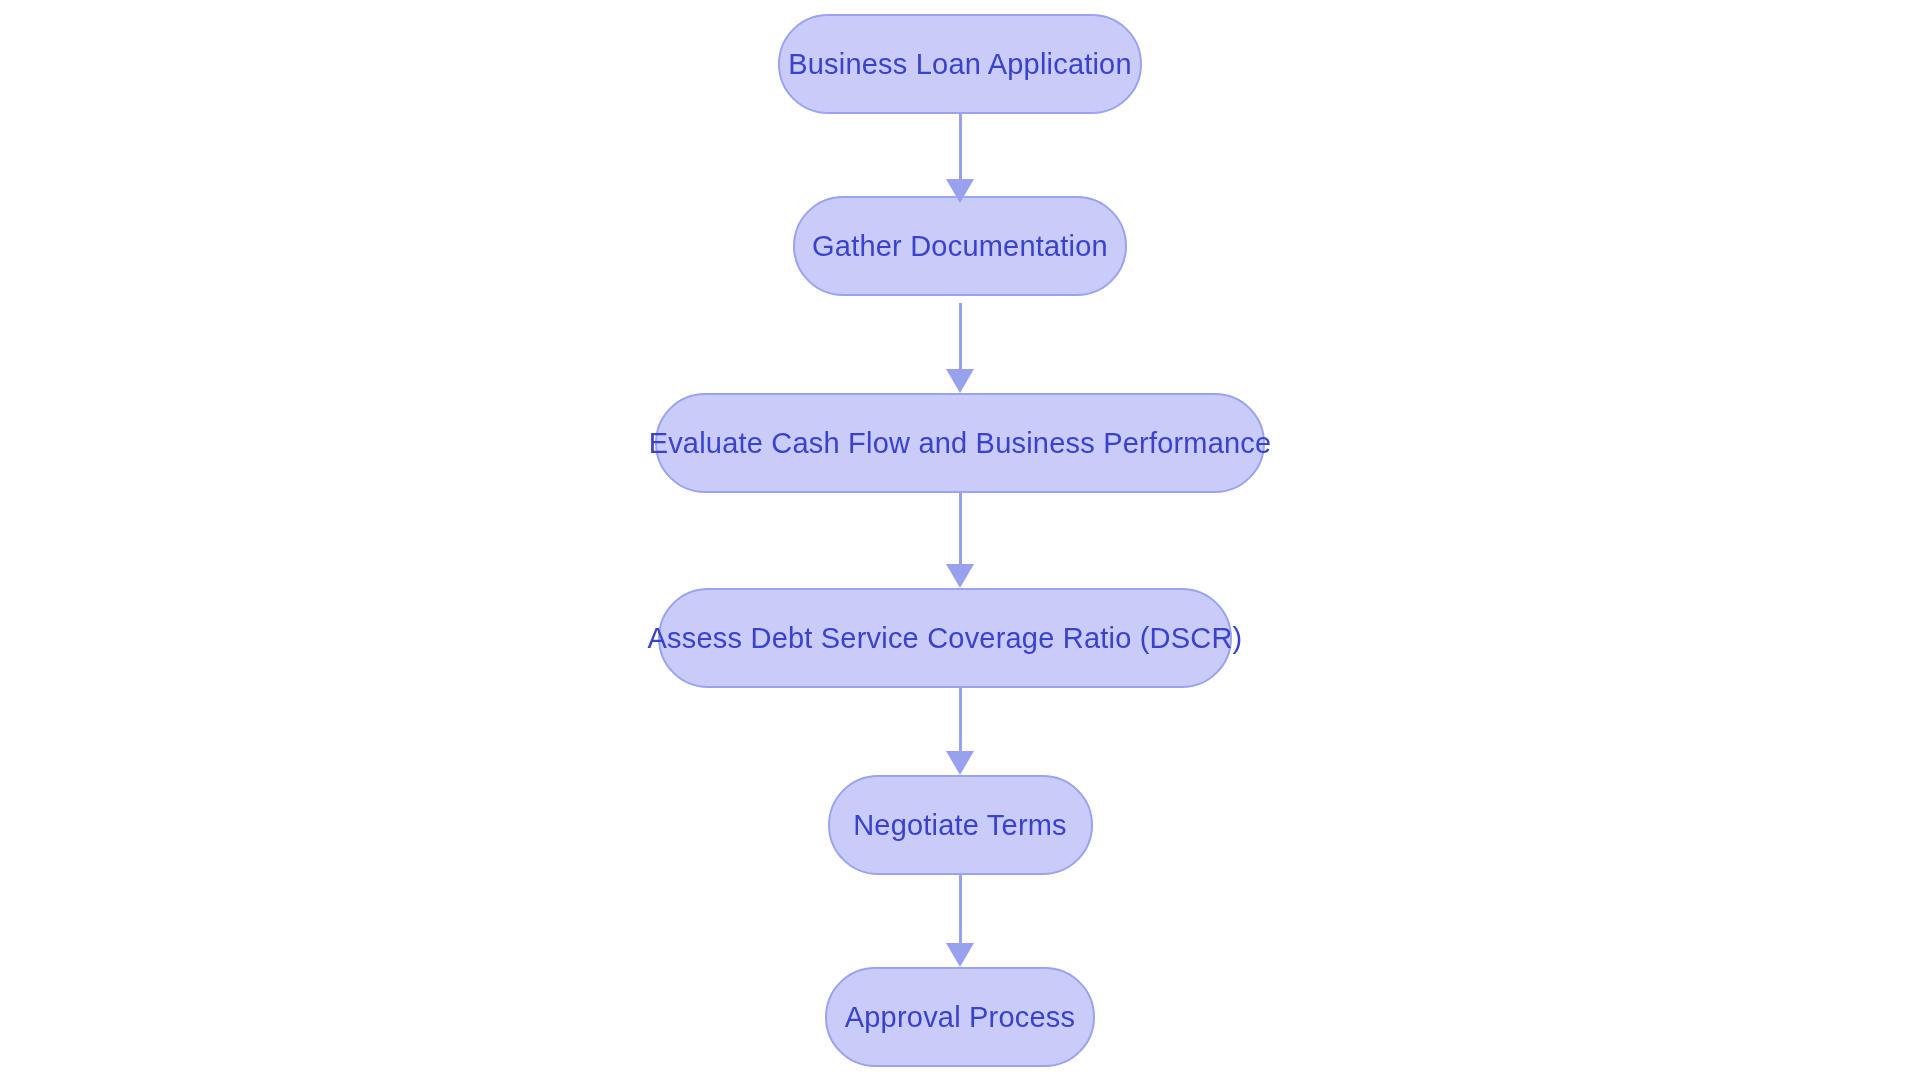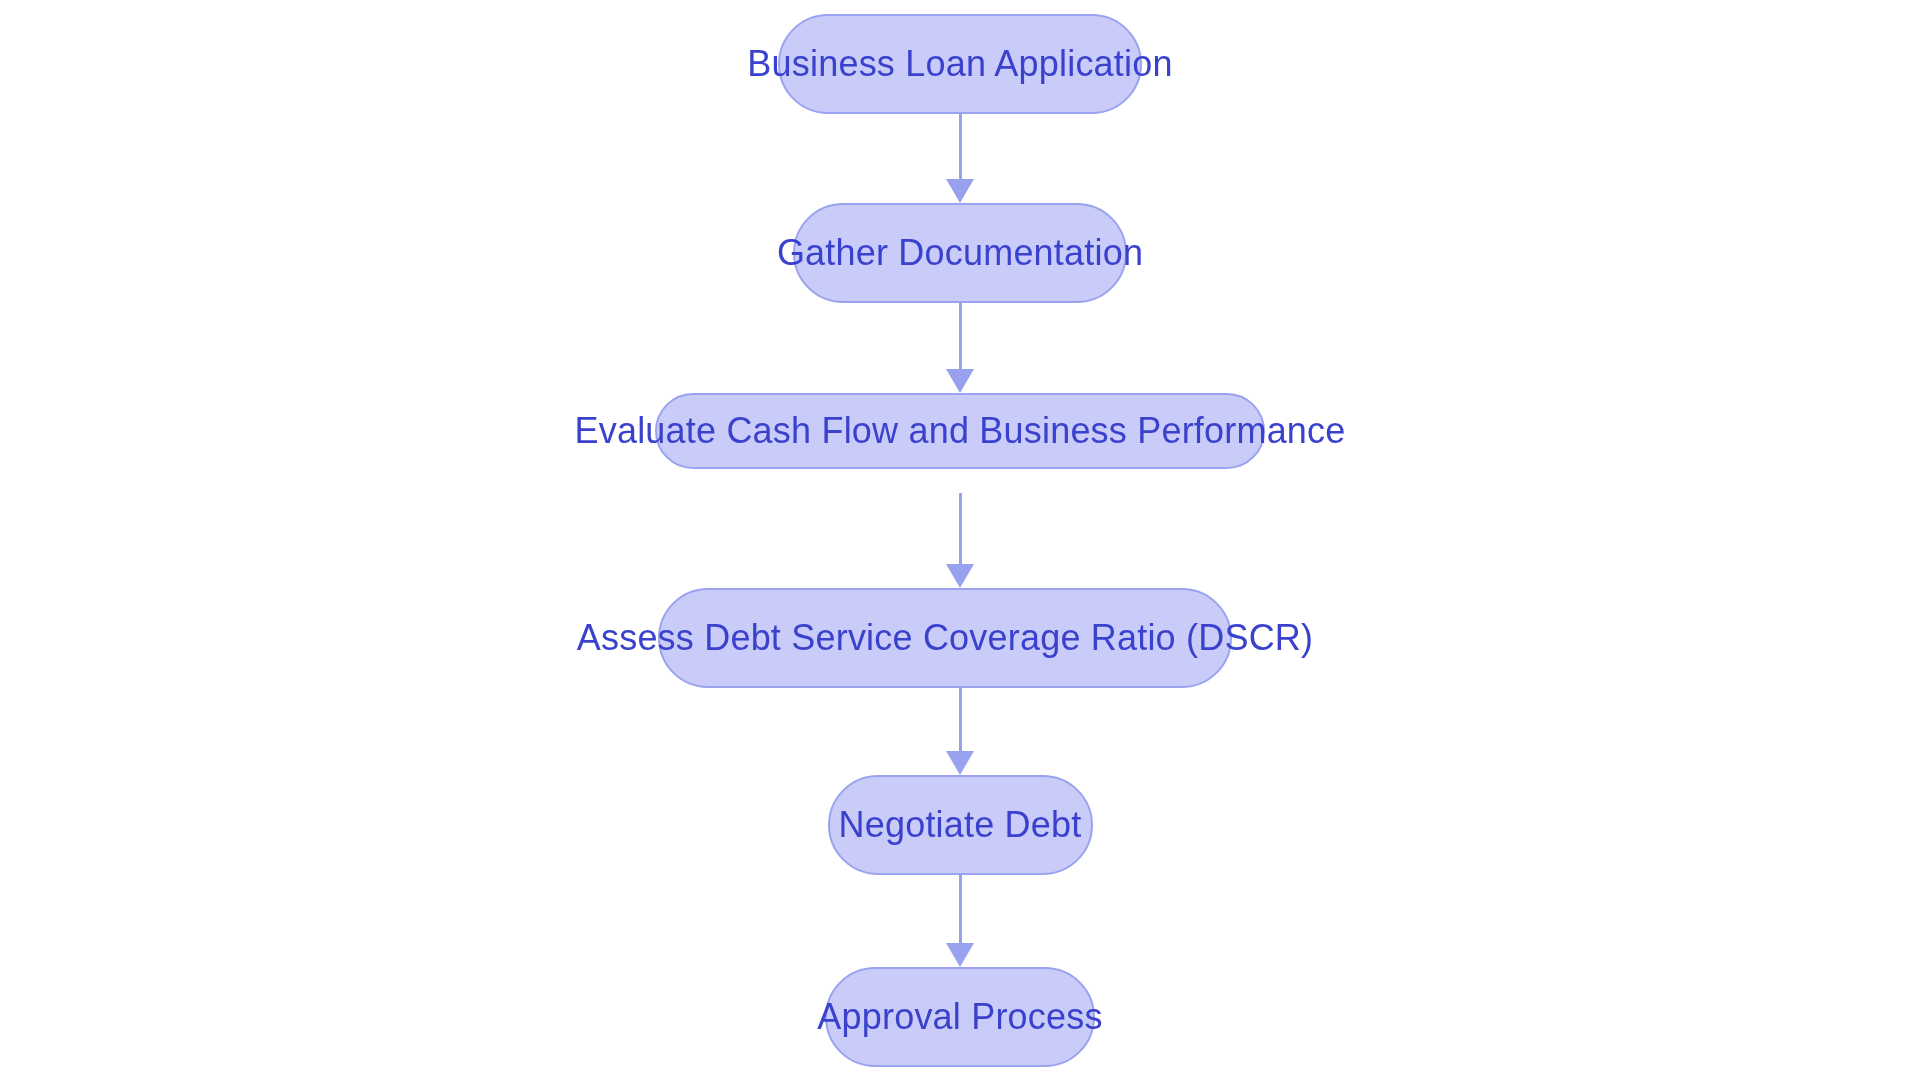--- a/index.html
+++ b/index.html
@@ -21,21 +21,21 @@
     background: var(--node-fill, #c9ccf8);
     border: 2px solid var(--node-border, #9aa3ef);
     border-radius: 999px;
     display: flex;
     align-items: center;
     justify-content: center;
     text-align: center;
   }
   .flow-node .node-label {
     color: var(--node-text, #3a41cd);
-    font-size: 36px;
+    font-size: 29px;
     line-height: 1.2;
     white-space: nowrap;
     letter-spacing: 0.2px;
   }
   .flow-arrow {
     position: absolute;
     display: flex;
     flex-direction: column;
     align-items: center;
   }
@@ -53,31 +53,31 @@
     border-top: 24px solid var(--arrow, #98a1ee);
   }
 </style>
 </head>
 <body>
 
 <div class="canvas" id="flowchart-canvas">
     <div class="flow-node" style="left: 778px; top: 14px; width: 364px; height: 100px;">
       <span class="node-label">Business Loan Application</span>
     </div>
-    <div class="flow-node" style="left: 793px; top: 203px; width: 334px; height: 100px;">
+    <div class="flow-node" style="left: 793px; top: 196px; width: 334px; height: 100px;">
       <span class="node-label">Gather Documentation</span>
     </div>
-    <div class="flow-node" style="left: 655px; top: 393px; width: 610px; height: 76px;">
+    <div class="flow-node" style="left: 655px; top: 393px; width: 610px; height: 100px;">
       <span class="node-label">Evaluate Cash Flow and Business Performance</span>
     </div>
     <div class="flow-node" style="left: 658px; top: 588px; width: 574px; height: 100px;">
       <span class="node-label">Assess Debt Service Coverage Ratio (DSCR)</span>
     </div>
     <div class="flow-node" style="left: 827.5px; top: 775px; width: 265px; height: 100px;">
-      <span class="node-label">Negotiate Debt</span>
+      <span class="node-label">Negotiate Terms</span>
     </div>
     <div class="flow-node" style="left: 825px; top: 967px; width: 270px; height: 100px; text-align: right;">
       <span class="node-label">Approval Process</span>
     </div>
     <div class="flow-arrow" style="left: 946px; top: 114px; width: 28px; height: 89px;">
       <div class="shaft"></div>
       <div class="head"></div>
     </div>
     <div class="flow-arrow" style="left: 946px; top: 303px; width: 28px; height: 90px;">
       <div class="shaft"></div>

